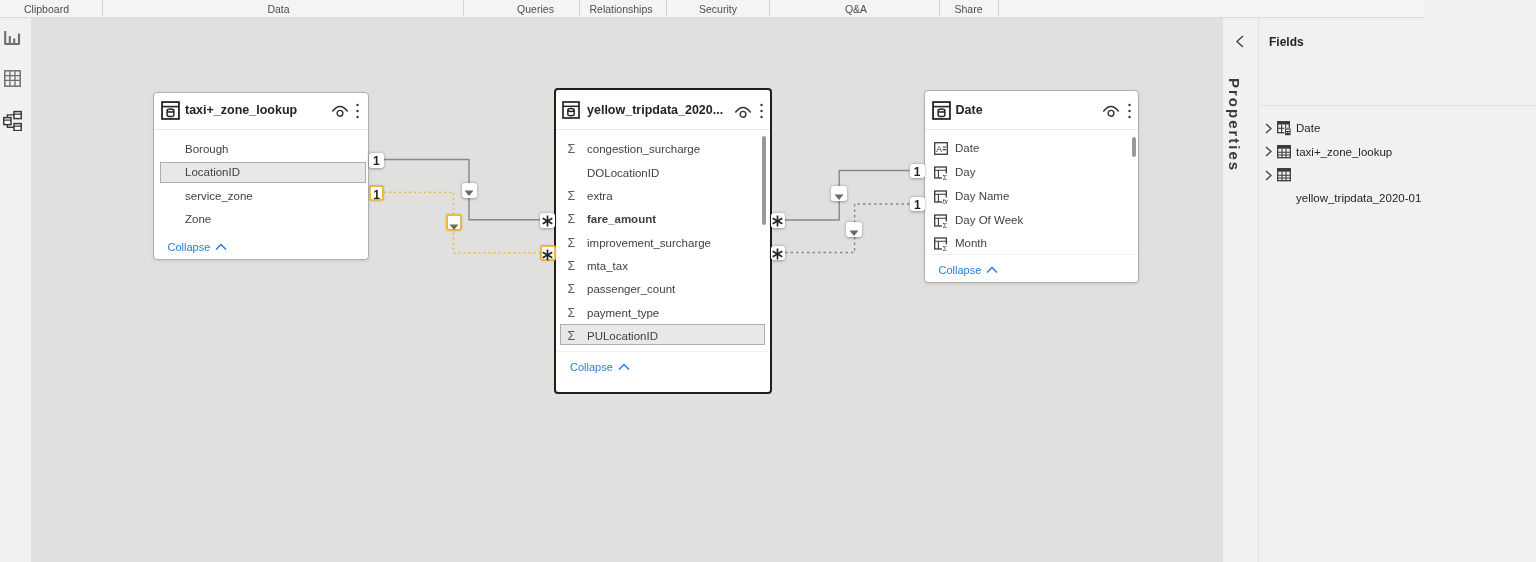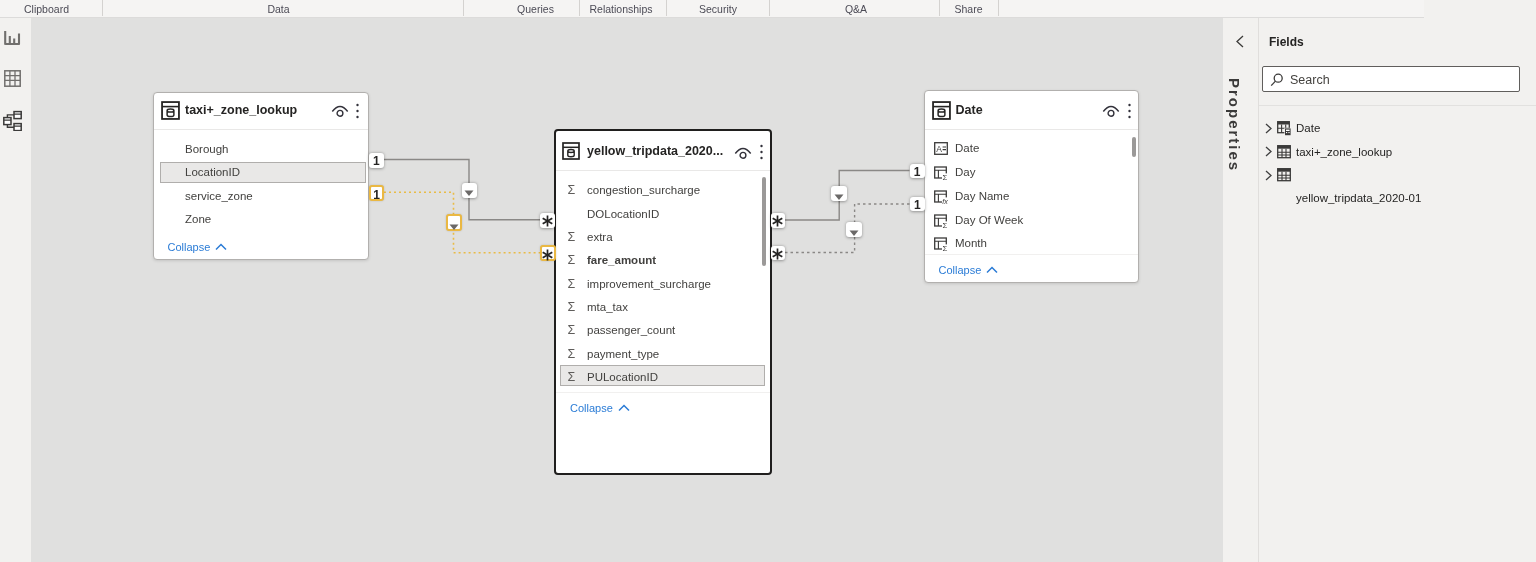--- a/index.html
+++ b/index.html
@@ -114,21 +114,21 @@
   <div class="frow" style="left:31.5px; top:70.8px;">LocationID</div>
   <div class="frow" style="left:31.5px; top:94.1px;">service_zone</div>
   <div class="frow" style="left:31.5px; top:117.4px;">Zone</div>
   <div class="collapse" style="left:14px; top:145.5px;">Collapse
     <svg width="12" height="8" viewBox="0 0 12 8" style="margin-left:2px;">
         <path d="M1,6.5 L6,1.5 L11,6.5" stroke="#2b7cd6" stroke-width="1.5" fill="none"></path>
       </svg>
   </div>
 </div>
 
-<div class="card sel" id="card2" style="left:553.5px; top:88px; width:218.5px; height:346px;margin-top:41px;">
+<div class="card sel" id="card2" style="left:553.5px; top:88px; width:218.5px; height:306px;">
   <svg class="abs" style="left:6.5px; top:11px;" width="18" height="18" viewBox="0 0 18 18">
     <rect x="1" y="1" width="16" height="16" fill="none" stroke="#252423" stroke-width="1.7"></rect>
     <path d="M1,5.3 H17" stroke="#252423" stroke-width="1.5"></path>
     <path d="M5.8,9 a3.2,1.5 0 0 1 6.4,0 v4.2 a3.2,1.5 0 0 1 -6.4,0 z M5.8,9 a3.2,1.5 0 0 0 6.4,0" fill="none" stroke="#252423" stroke-width="1.4"></path>
   </svg>
   <div class="ctitle" style="left:31.5px; top:13px;">yellow_tripdata_2020...</div>
   <svg class="abs" style="left:178.5px; top:14.5px;" width="18" height="13" viewBox="0 0 18 13">
     <path d="M1.3,7.5 Q9,-2.5 16.7,7.5" stroke="#32313a" stroke-width="1.4" fill="none"></path>
     <circle cx="9" cy="9.3" r="2.9" stroke="#32313a" stroke-width="1.4" fill="none"></circle>
   </svg>
@@ -296,27 +296,20 @@
 
 <div id="propstrip">
   <svg class="abs" style="left:12px; top:17px;" width="9" height="13" viewBox="0 0 9 13">
     <path d="M8,1 L2,6.5 L8,12" stroke="#3b3a39" stroke-width="1.3" fill="none"></path>
   </svg>
   <span class="vtext" style="left:2.5px; top:60px;">Properties</span>
 </div>
 <div id="paneldiv"></div>
 <div id="fields">
   <div class="abs" style="left:10px; top:17px; font-size:12px; font-weight:bold; color:#252423;">Fields</div>
-  <div class="abs" style="left:2.5px; top:47.5px; width:258px; height:26.5px; background:#fff; border:1px solid #605e5c; border-radius:2px;">
-    <svg class="abs" style="left:7px; top:6px;" width="14" height="14" viewBox="0 0 14 14">
-      <circle cx="8.2" cy="5.2" r="4" stroke="#3b3a39" stroke-width="1.3" fill="none"></circle>
-      <path d="M5.2,8.4 L1.2,12.6" stroke="#3b3a39" stroke-width="1.3"></path>
-    </svg>
-    <span class="abs" style="left:27.5px; top:6px; font-size:12.5px; color:#44423f;">Search</span>
-  </div>
   <div class="abs" style="left:0; top:86.5px; width:277px; height:1px; background:#e2e1df;"></div>
 
   <svg class="abs" style="left:5.5px; top:104.5px;" width="7" height="11" viewBox="0 0 7 11">
     <path d="M1,1 L6,5.5 L1,10" stroke="#404040" stroke-width="1.3" fill="none"></path>
   </svg>
   <svg class="abs" style="left:18px; top:102.5px;" width="15" height="15" viewBox="0 0 15 15">
     <rect x="0.7" y="0.7" width="11.6" height="11" fill="none" stroke="#3b3a39" stroke-width="1.3"></rect>
     <rect x="0.7" y="0.7" width="11.6" height="2.8" fill="#3b3a39"></rect>
     <path d="M4.6,3.5 V11.7 M8.7,3.5 V11.7 M0.7,7.3 H12.3" stroke="#3b3a39" stroke-width="1.1"></path>
     <rect x="7.4" y="6.8" width="7" height="8" fill="#f2f1ef"></rect>

